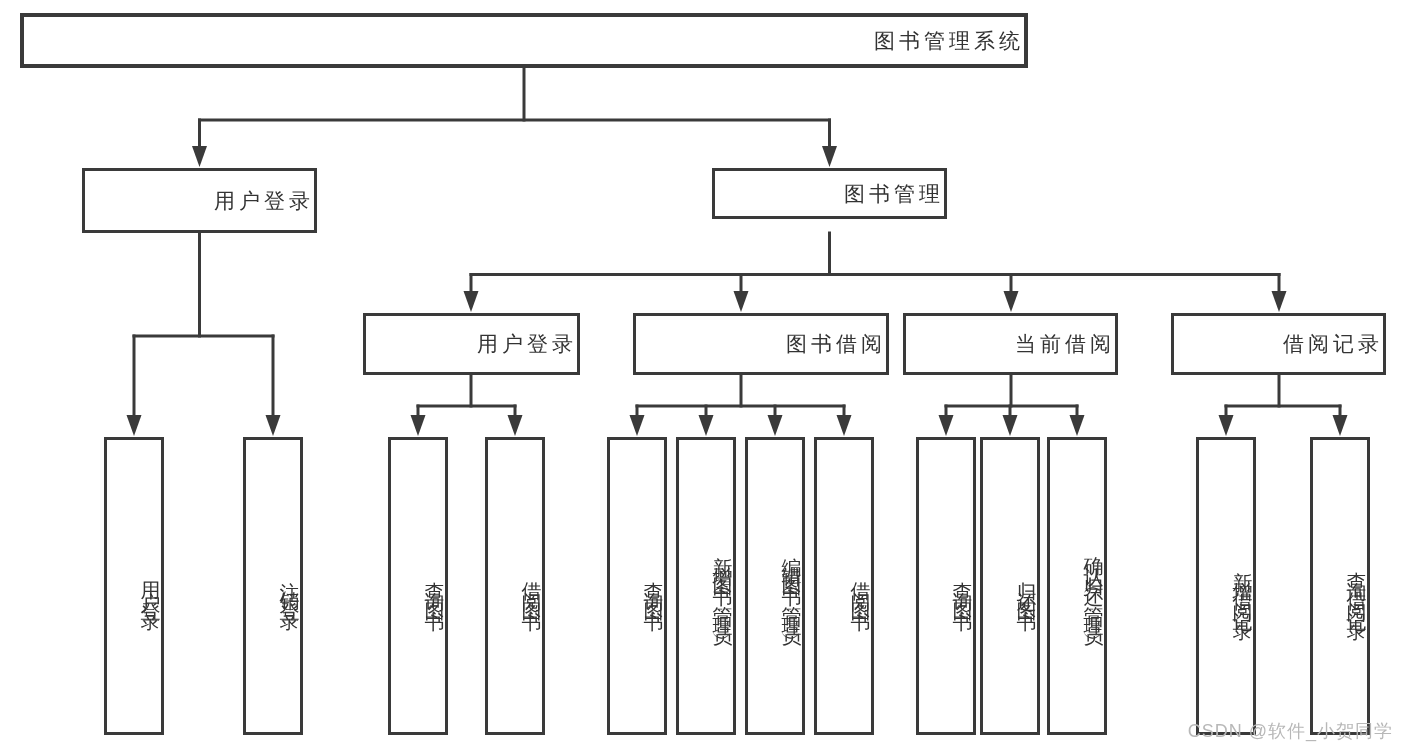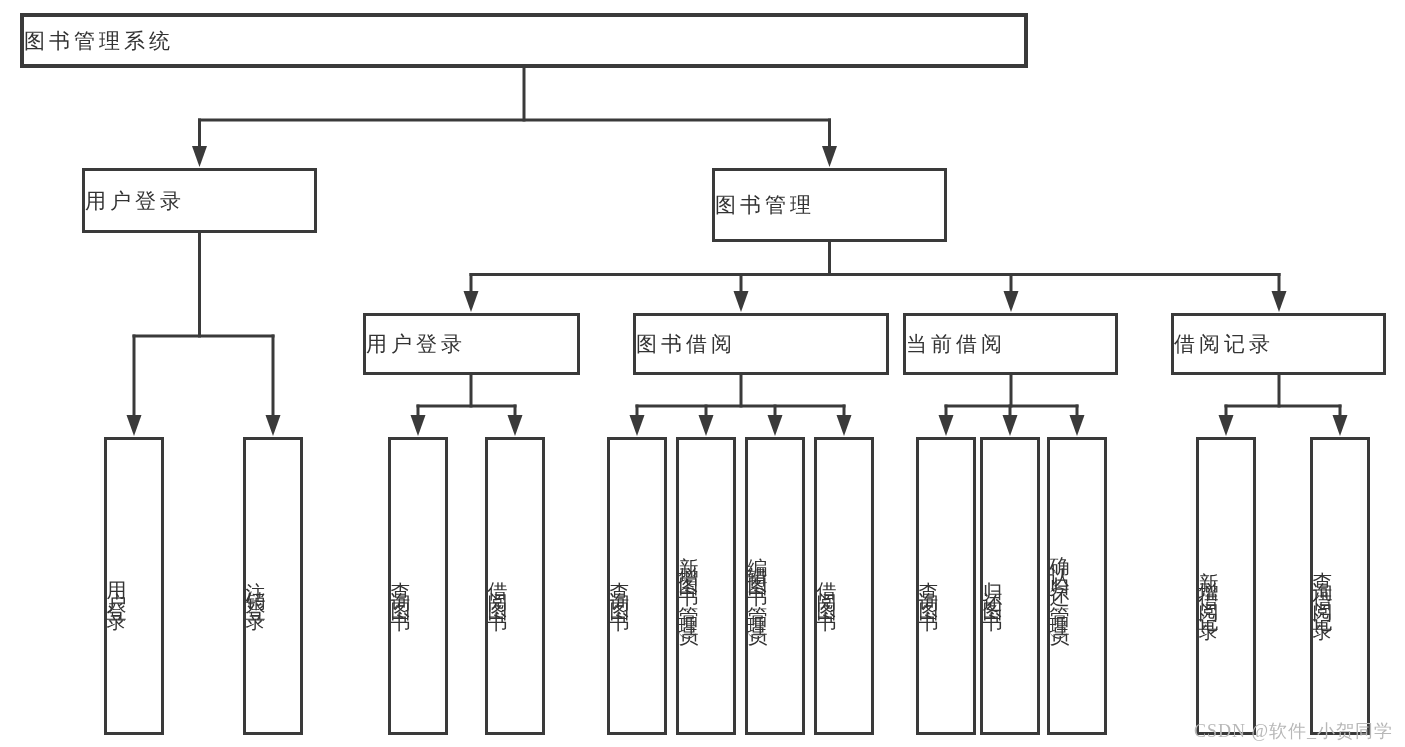--- a/index.html
+++ b/index.html
@@ -18,21 +18,21 @@
   }
   .connectors{
     position:absolute;left:0;top:0;width:1405px;height:747px;
     pointer-events:none;
   }
   .box{
     position:absolute;
     box-sizing:border-box;
     border:3px solid var(--line);
     background:#ffffff;
-    display:flex;align-items:center;justify-content:flex-start;
+    display:flex;align-items:center;justify-content:flex-end;
     color:var(--text);
     font-size:21px;
     letter-spacing:4px;
     line-height:1.2;
     white-space:nowrap;
   }
   .box.root{border-width:4px;}
   .box.leaf>span{
     writing-mode:vertical-rl;
     text-orientation:mixed;
@@ -42,21 +42,20 @@
     white-space:normal;
   }
   .watermark{
     position:absolute;
     right:12px;bottom:4px;
     font-size:18px;
     color:var(--wm);
     letter-spacing:1px;
     z-index:5;
     white-space:nowrap;
-    font-family:Liberation Serif, serif;
   }
 </style>
 </head>
 <body>
 
 <div class="canvas">
 
   <svg class="connectors" width="1405" height="747" viewBox="0 0 1405 747" aria-hidden="true">
       <line x1="524" y1="68" x2="524" y2="120" stroke="#3a3a3a" stroke-width="3" stroke-linecap="square"></line>
       <line x1="199.5" y1="120" x2="829.5" y2="120" stroke="#3a3a3a" stroke-width="3" stroke-linecap="square"></line>
@@ -112,21 +111,21 @@
       <polygon points="1332.5,415 1347.5,415 1340,436" fill="#3a3a3a"></polygon>
     </svg>
 
   <div class="box root" style="left:20px;top:13px;width:1008px;height:55px">
     <span>图书管理系统</span>
   </div>
 
   <div class="box" style="left:82px;top:168px;width:235px;height:65px">
     <span>用户登录</span>
   </div>
-  <div class="box" style="left:712px;top:168px;width:235px;height:74px">
+  <div class="box" style="left:712px;top:168px;width:235px;height:51px">
     <span>图书管理</span>
   </div>
 
   <div class="box" style="left:363px;top:313px;width:217px;height:62px">
     <span>用户登录</span>
   </div>
   <div class="box" style="left:633px;top:313px;width:256px;height:62px">
     <span>图书借阅</span>
   </div>
   <div class="box" style="left:1171px;top:313px;width:215px;height:62px">

